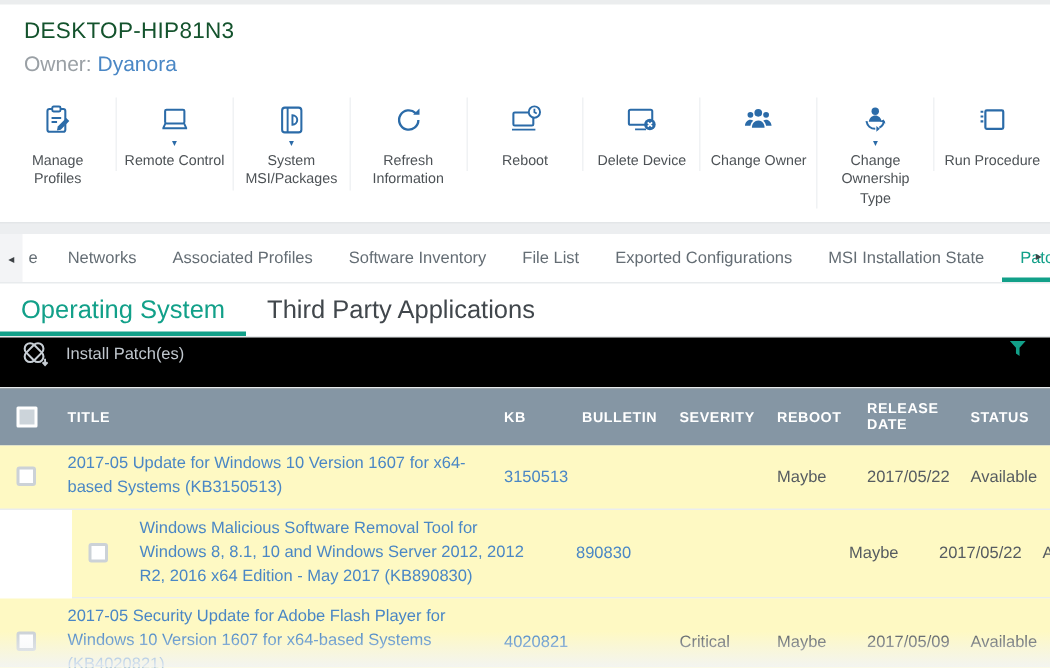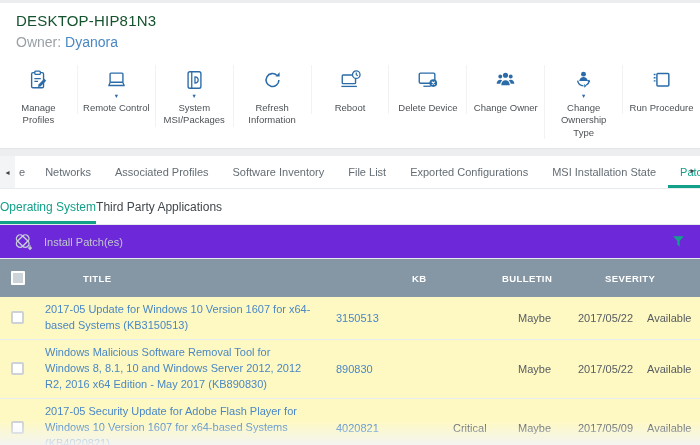--- a/index.html
+++ b/index.html
@@ -31,32 +31,32 @@
   .tab-scroll-left { width:15px; display:flex; align-items:center; justify-content:center;
             font-size:8px; color:#3d4246; background:#f3f4f6; cursor:pointer; flex:0 0 auto; }
   .tab-scroll-right { position:absolute; right:1px; top:0; bottom:3px; width:13px;
             display:flex; align-items:center; justify-content:center; font-size:8px;
             color:#3d4246; cursor:pointer; }
   .tab-partial { display:flex; align-items:center; padding:0 8px 0 4px; color:#646d74; }
   .tab { display:flex; align-items:center; padding:16px 12px; cursor:pointer; flex:0 0 auto; }
   .tab.active { color:#12a089; box-shadow:inset 0 -3px 0 #12a089; }
   
   .subtabbar { height:36px; display:flex; align-items:stretch; border-bottom:1px solid #e7eaec; }
-  .subtab { display:flex; align-items:center; padding:0 0; font-size:12px;
+  .subtab { display:flex; align-items:center; padding:0 14px; font-size:17px;
             color:#41474c; cursor:pointer;text-align:right; }
   .subtab.active { color:#12a089; box-shadow:inset 0 -3px 0 #12a089; }
   
-  .actionbar { height:34px; background:#6d28d9; border-bottom:1px solid #e7eaec;
-            display:flex; align-items:center; padding:0 14px; }
+  .actionbar { height:34px; background:#000000; border-bottom:1px solid #e7eaec;
+            display:flex; align-items:flex-start; padding:0 14px; }
   .install-patches { display:flex; align-items:center; gap:8px; color:#c0c7ce;
             font-size:11px; cursor:default; }
   .funnel-btn { margin-left:auto; cursor:pointer; display:flex; align-items:center; }
   
   .thead { display:flex; align-items:center; background:#8596a4; height:38px;
-           color:#fff; font-size:9.5px; font-weight:bold; letter-spacing:.4px;gap:38px; }
+           color:#fff; font-size:9.5px; font-weight:bold; letter-spacing:.4px; }
   .c-check { width:36px; padding-left:11px; display:flex; align-items:center; flex:0 0 auto; }
   .c-title { width:294px; padding-left:9px; padding-right:12px; flex:0 0 auto; }
   .c-kb { width:52px; padding-left:6px; flex:0 0 auto; }
   .c-bulletin { width:65px; padding-left:6px; flex:0 0 auto; }
   .c-severity { width:65px; padding-left:6px; flex:0 0 auto; }
   .c-reboot { width:60px; padding-left:6px; flex:0 0 auto; }
   .c-date { width:69px; padding-left:6px; padding-right:8px; flex:0 0 auto; }
   .c-status { flex:1 1 auto; padding-left:6px; }
   .hd-check { width:14px; height:14px; border:2px solid #fff; background:#ccd4da;
               border-radius:1px; cursor:pointer; }
@@ -262,21 +262,21 @@
   </div>
   <div class="c-title"><span class="title-link">2017-05 Update for Windows 10 Version 1607 for x64-based Systems (KB3150513)</span></div>
   <div class="c-kb"><span class="kb-link">3150513</span></div>
   <div class="c-bulletin"></div>
   <div class="c-severity"></div>
   <div class="c-reboot">Maybe</div>
   <div class="c-date">2017/05/22</div>
   <div class="c-status">Available</div>
 </div>
 
-<div class="row" style="min-height:48px;">
+<div class="row" style="min-height:48px;margin-left:48px;">
   <div class="c-check">
     <span class="row-check"></span>
   </div>
   <div class="c-title"><span class="title-link">Windows Malicious Software Removal Tool for Windows 8, 8.1, 10 and Windows Server 2012, 2012 R2, 2016 x64 Edition - May 2017 (KB890830)</span></div>
   <div class="c-kb"><span class="kb-link">890830</span></div>
   <div class="c-bulletin"></div>
   <div class="c-severity"></div>
   <div class="c-reboot">Maybe</div>
   <div class="c-date">2017/05/22</div>
   <div class="c-status">Available</div>

